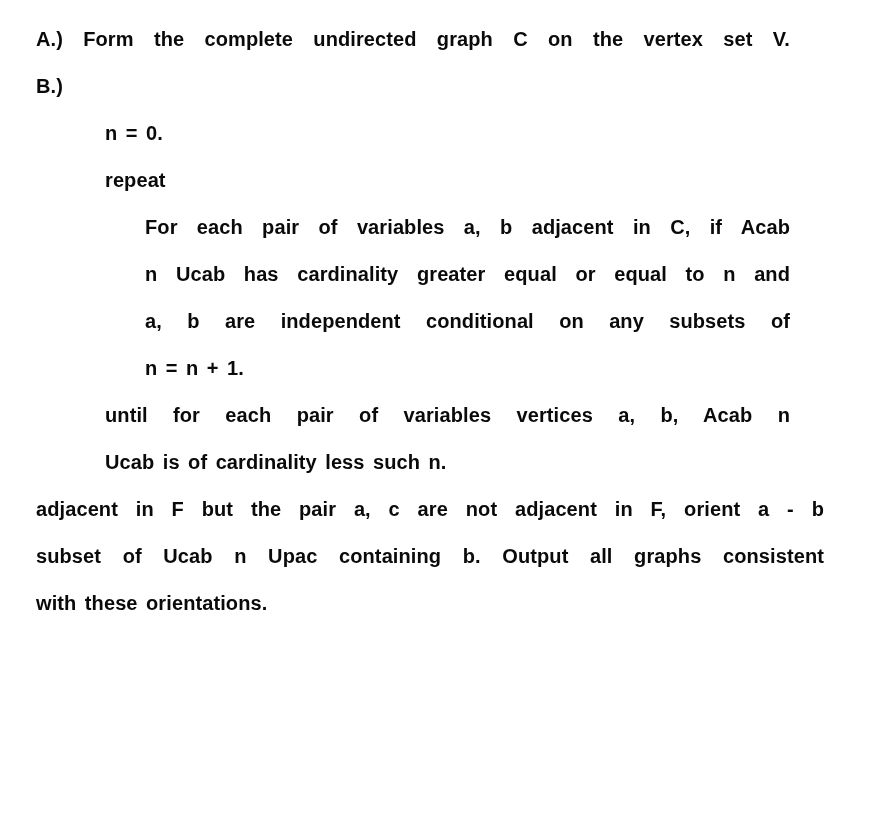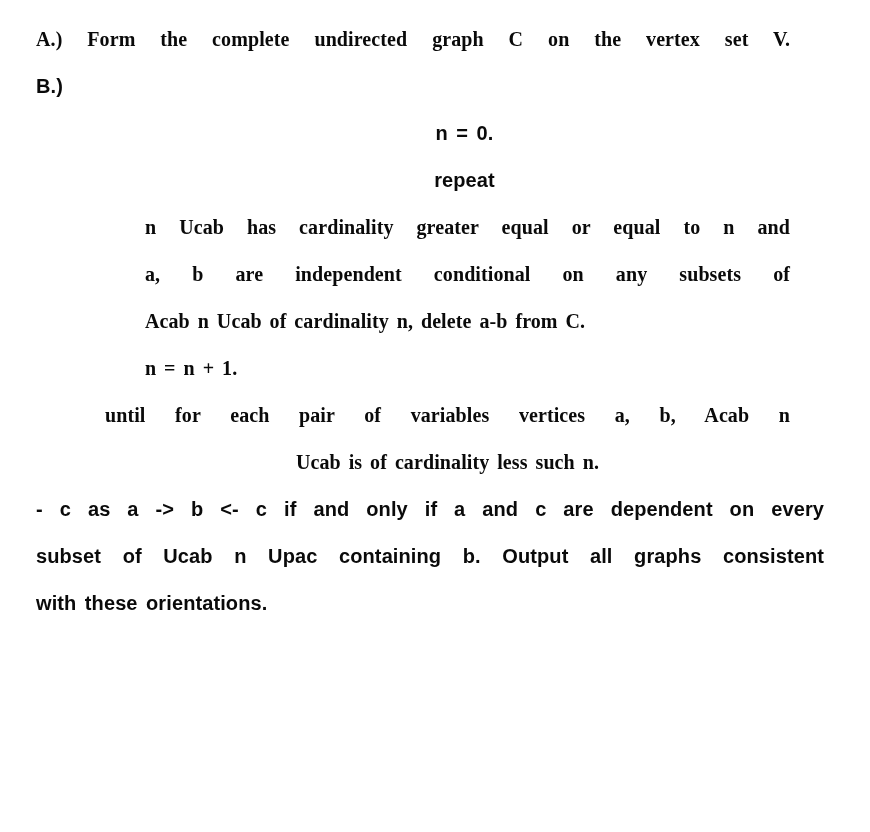--- a/index.html
+++ b/index.html
@@ -27,37 +27,36 @@
   .line {
     text-align: left;
     white-space: normal;
   }
   .line.just {
     text-align: justify;
     text-align-last: justify;
   }
   .line.narrow {
     margin-right: 34px;
-    font-family: Liberation Serif, serif;
   }
-  .line.indent-1 { margin-left: 69px; text-align: center; }
+  .line.indent-1 { margin-left: 69px; }
   .line.indent-2 { margin-left: 109px; }
 </style>
 </head>
 <body>
 
 <div class="doc">
   <div>
       <div class="line indent-0 just narrow">A.) Form the complete undirected graph C on the vertex set V.</div>
       <div class="line indent-0">B.)</div>
       <div class="line indent-1">n = 0.</div>
       <div class="line indent-1">repeat</div>
+      <div class="line indent-2 just narrow">For each pair of variables a, b adjacent in C, if Acab</div>
       <div class="line indent-2 just narrow">n Ucab has cardinality greater equal or equal to n and</div>
       <div class="line indent-2 just narrow">a, b are independent conditional on any subsets of</div>
-      <div class="line indent-2 narrow">Acab n Ucab of cardinality n, delete a-b from C.</div>
       <div class="line indent-2 narrow">n = n + 1.</div>
       <div class="line indent-1 just narrow">until for each pair of variables vertices a, b, Acab n</div>
       <div class="line indent-1 narrow">Ucab is of cardinality less such n.</div>
-      <div class="line indent-0 just">- c as a -&gt; b &lt;- c if and only if a and c are dependent on every</div>
+      <div class="line indent-0 just">adjacent in F but the pair a, c are not adjacent in F, orient a - b</div>
       <div class="line indent-0 just">subset of Ucab n Upac containing b. Output all graphs consistent</div>
       <div class="line indent-0">with these orientations.</div>
     </div>
 </div>
 
 </body></html>

